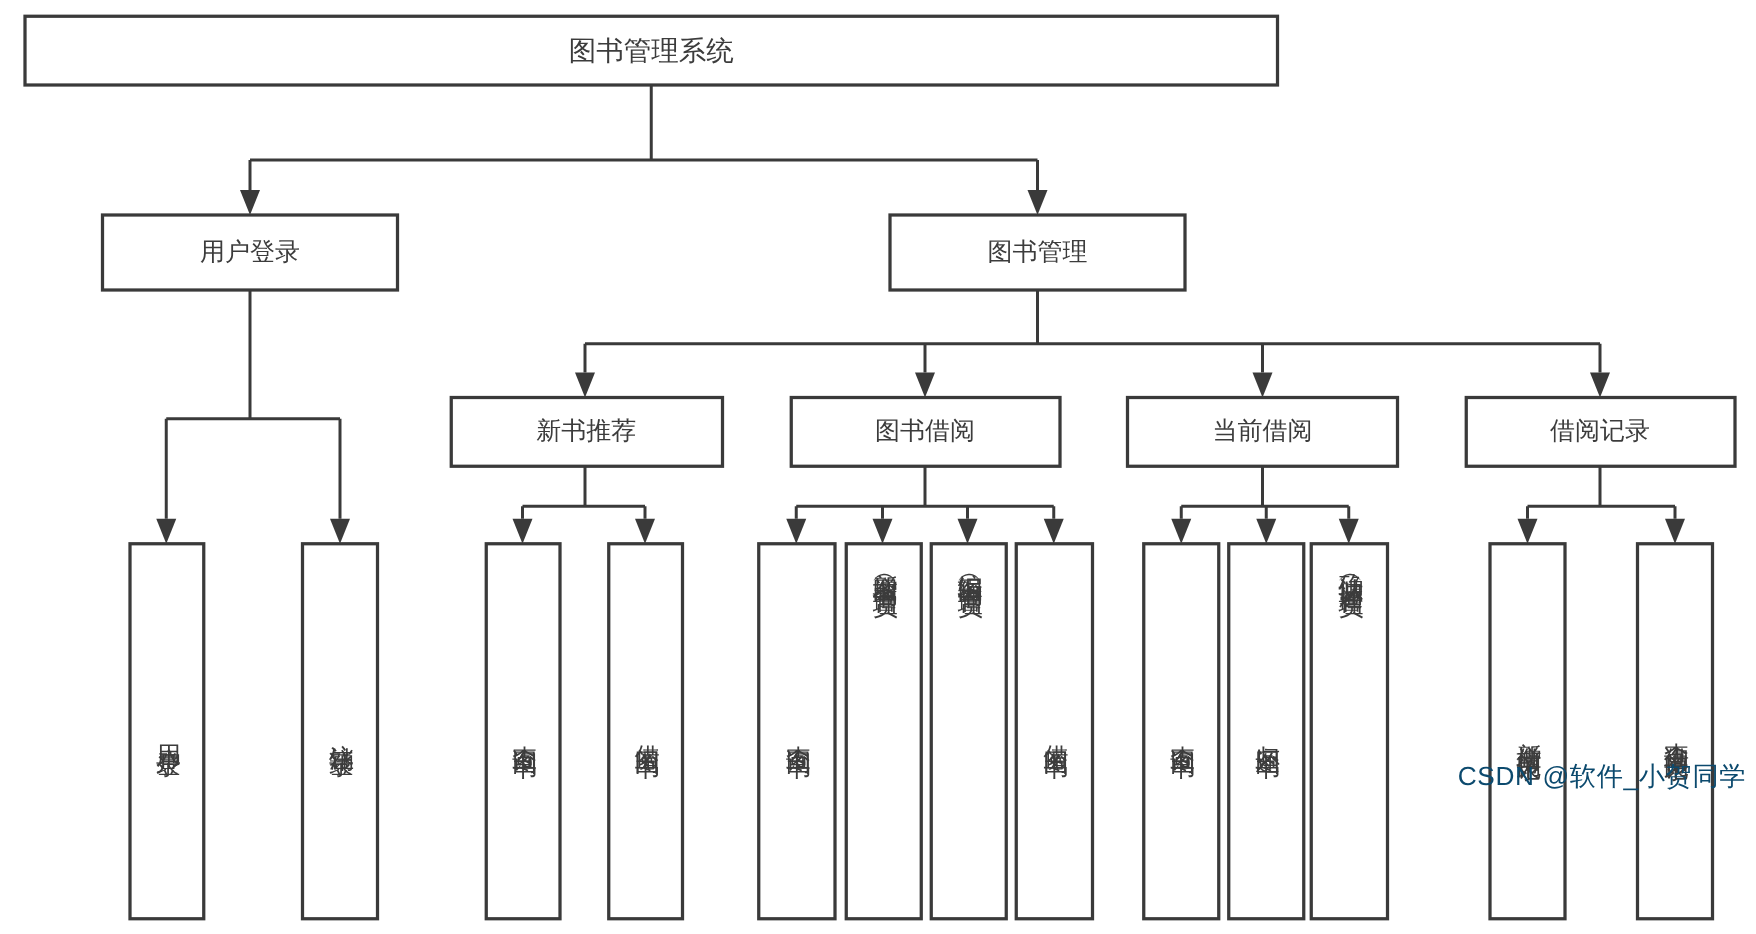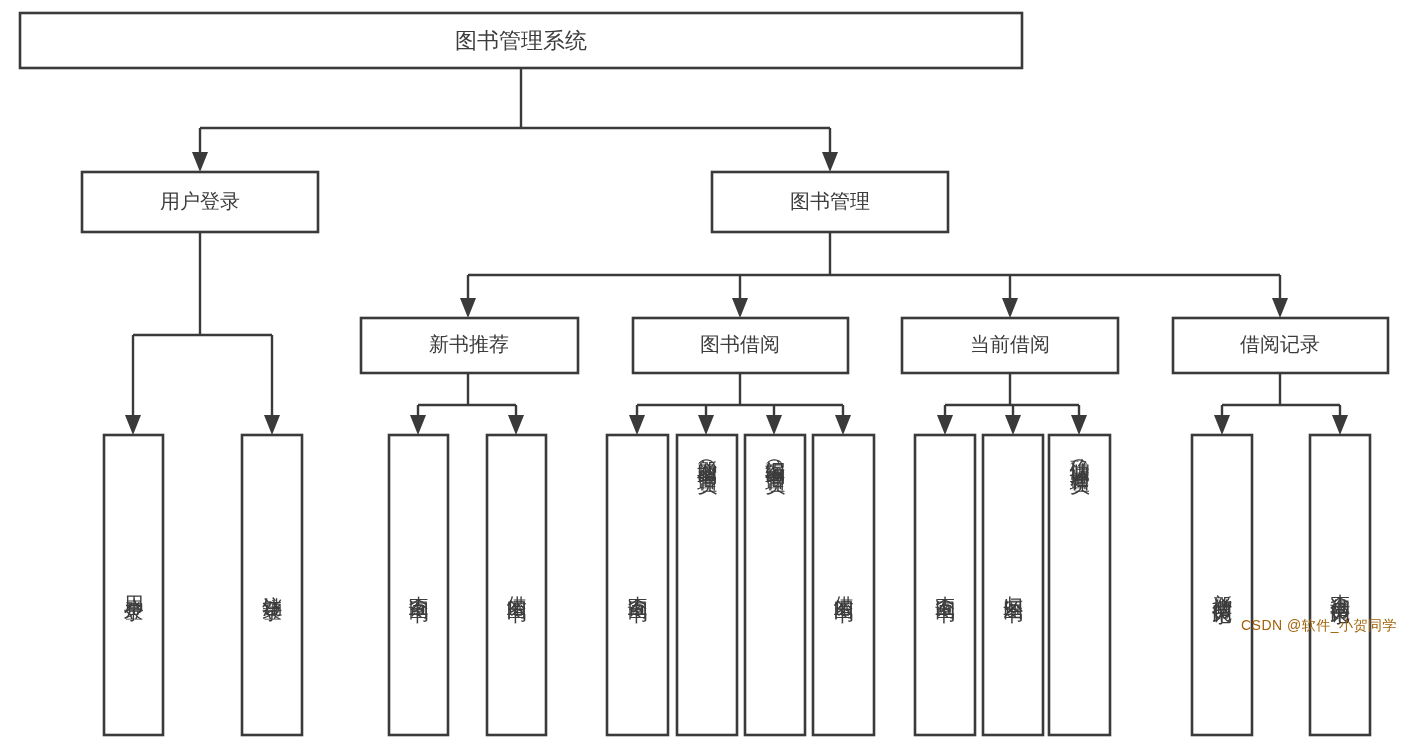--- a/index.html
+++ b/index.html
@@ -72,22 +72,22 @@
     line-height: 1.08;
     letter-spacing: 2.5px;
     color: #3c3c3c;
     white-space: nowrap;
   }
   .watermark {
     position: absolute;
     right: 8px;
     bottom: 6px;
     font-family: "Liberation Sans", "DejaVu Sans", sans-serif;
-    font-size: 14px;
-    color: #a16207;
+    font-size: 21px;
+    color: #0c4a6e;
     letter-spacing: 0.5px;
     white-space: nowrap;
   }
 </style>
 </head>
 <body>
 
 <div id="diagram-root">
 
   <svg class="diagram-canvas" viewBox="0 0 1405 747" xmlns="http://www.w3.org/2000/svg">

